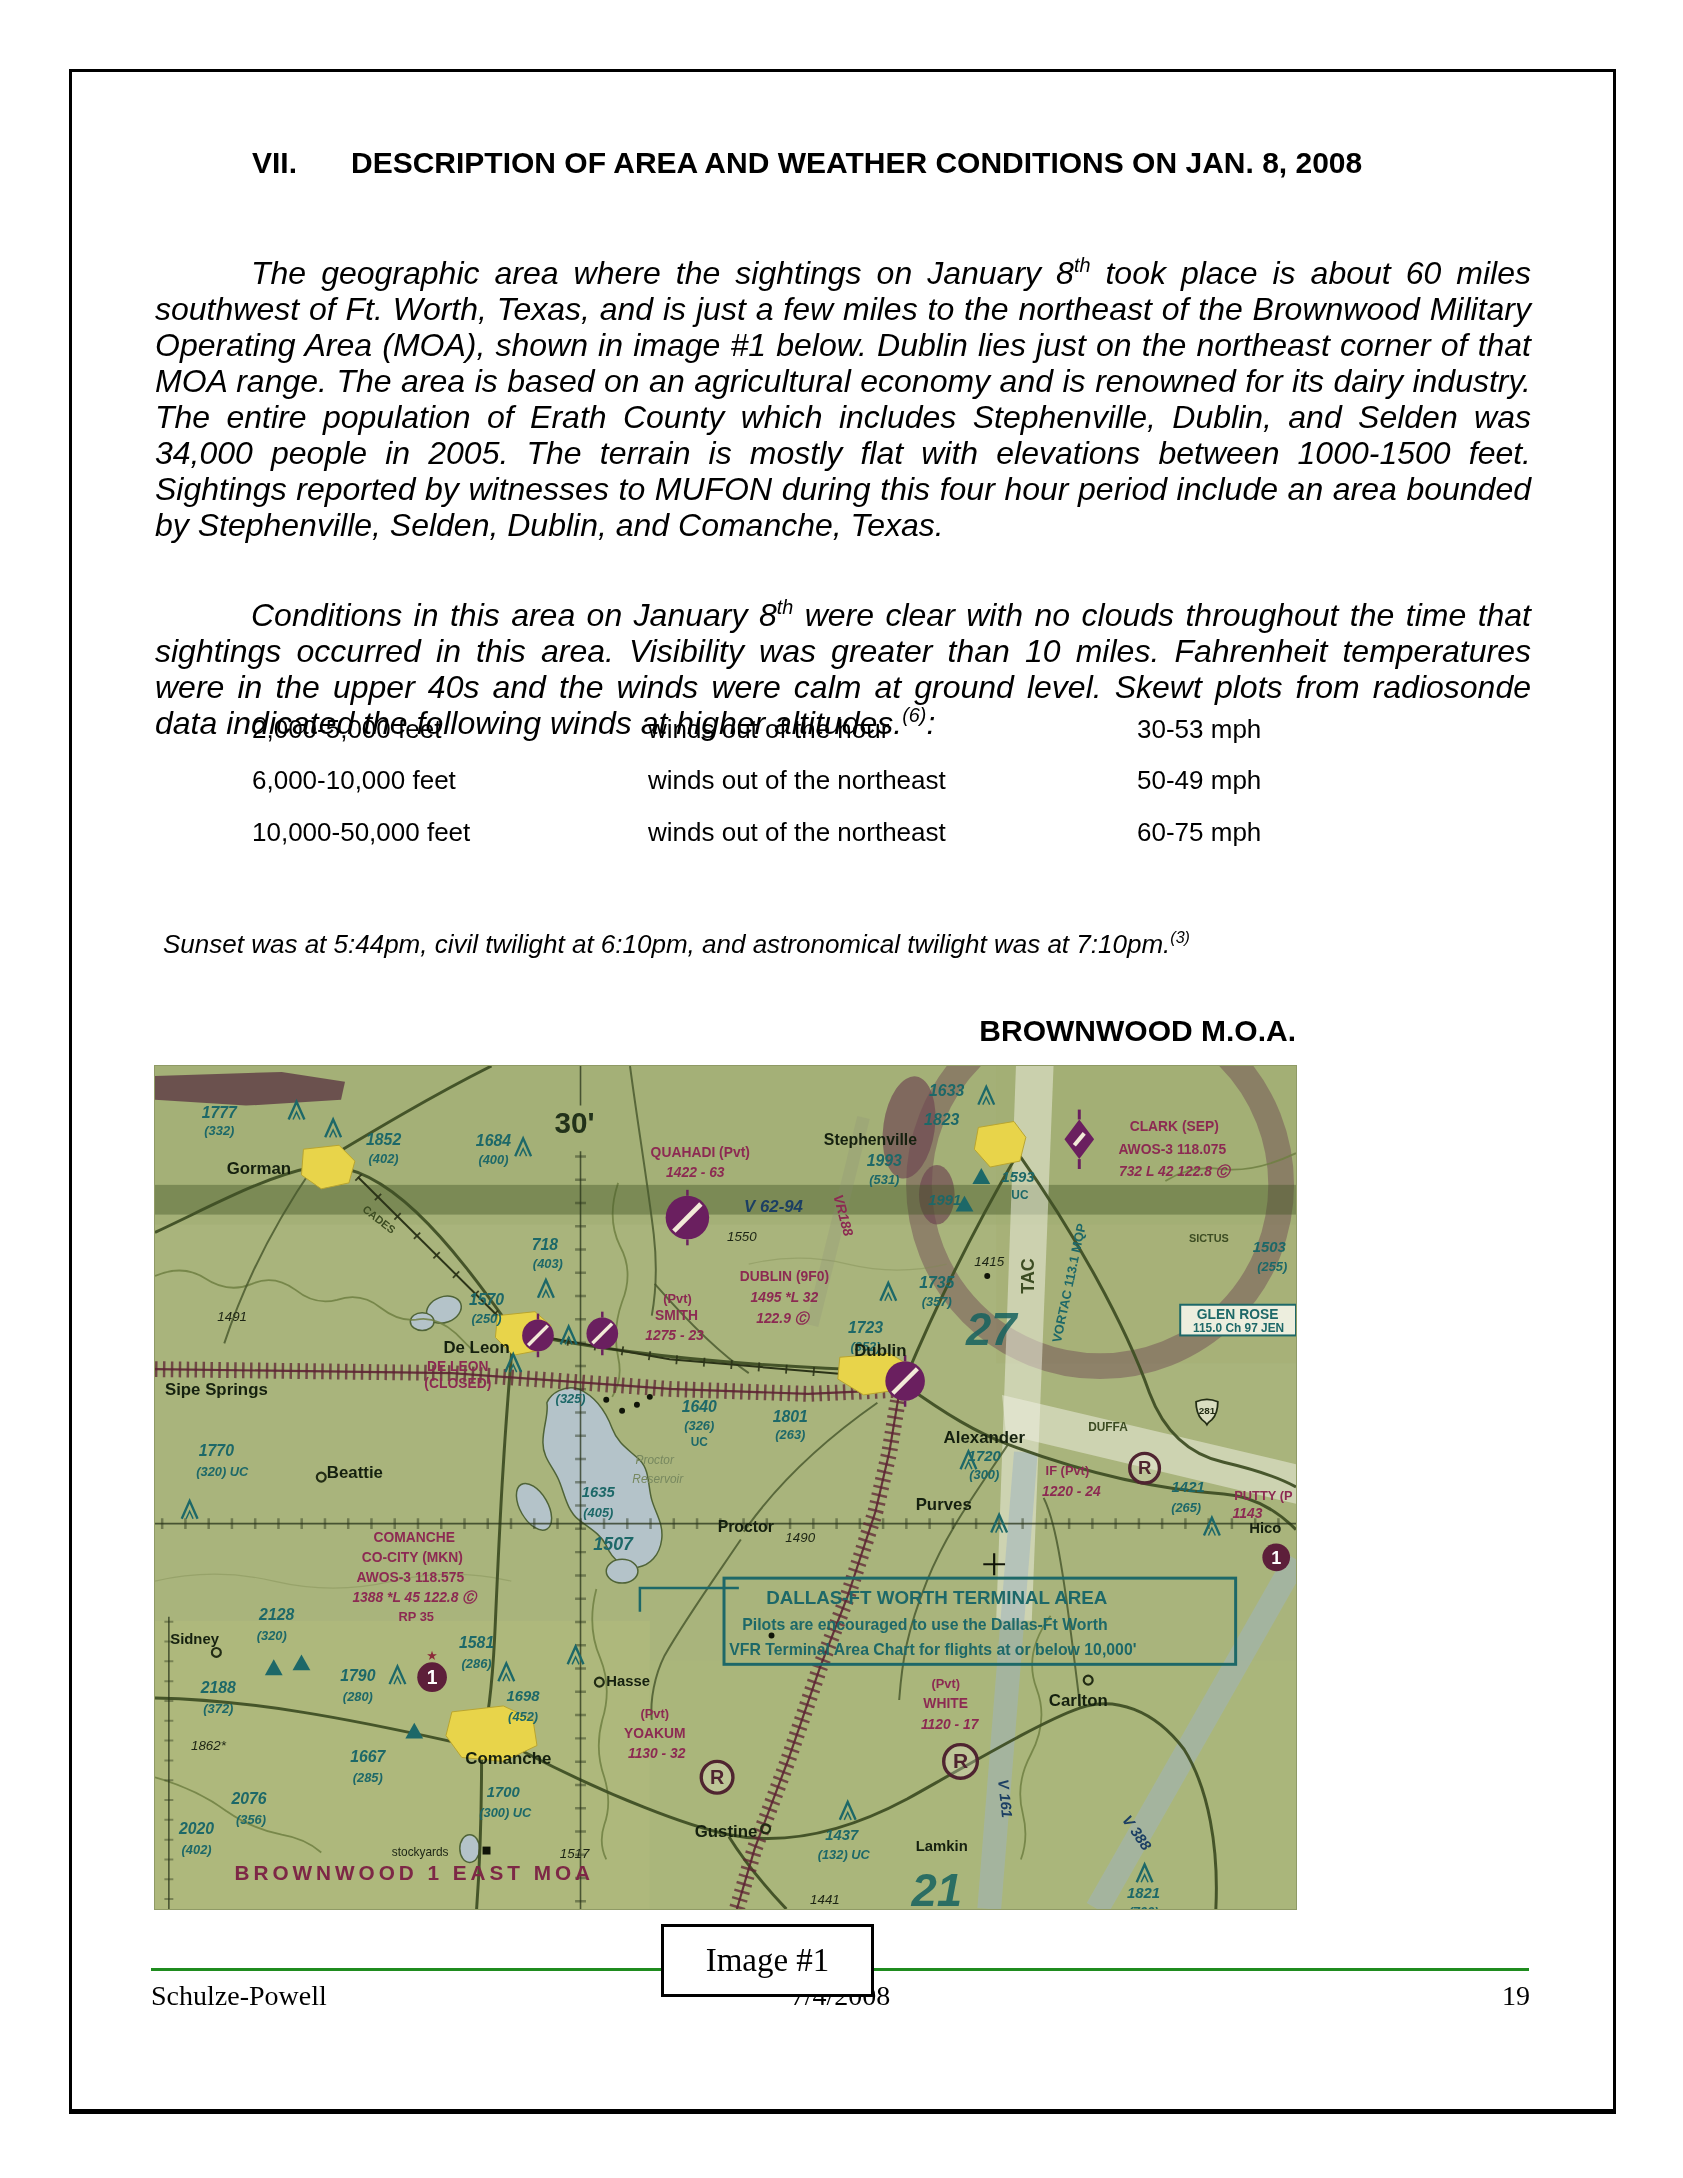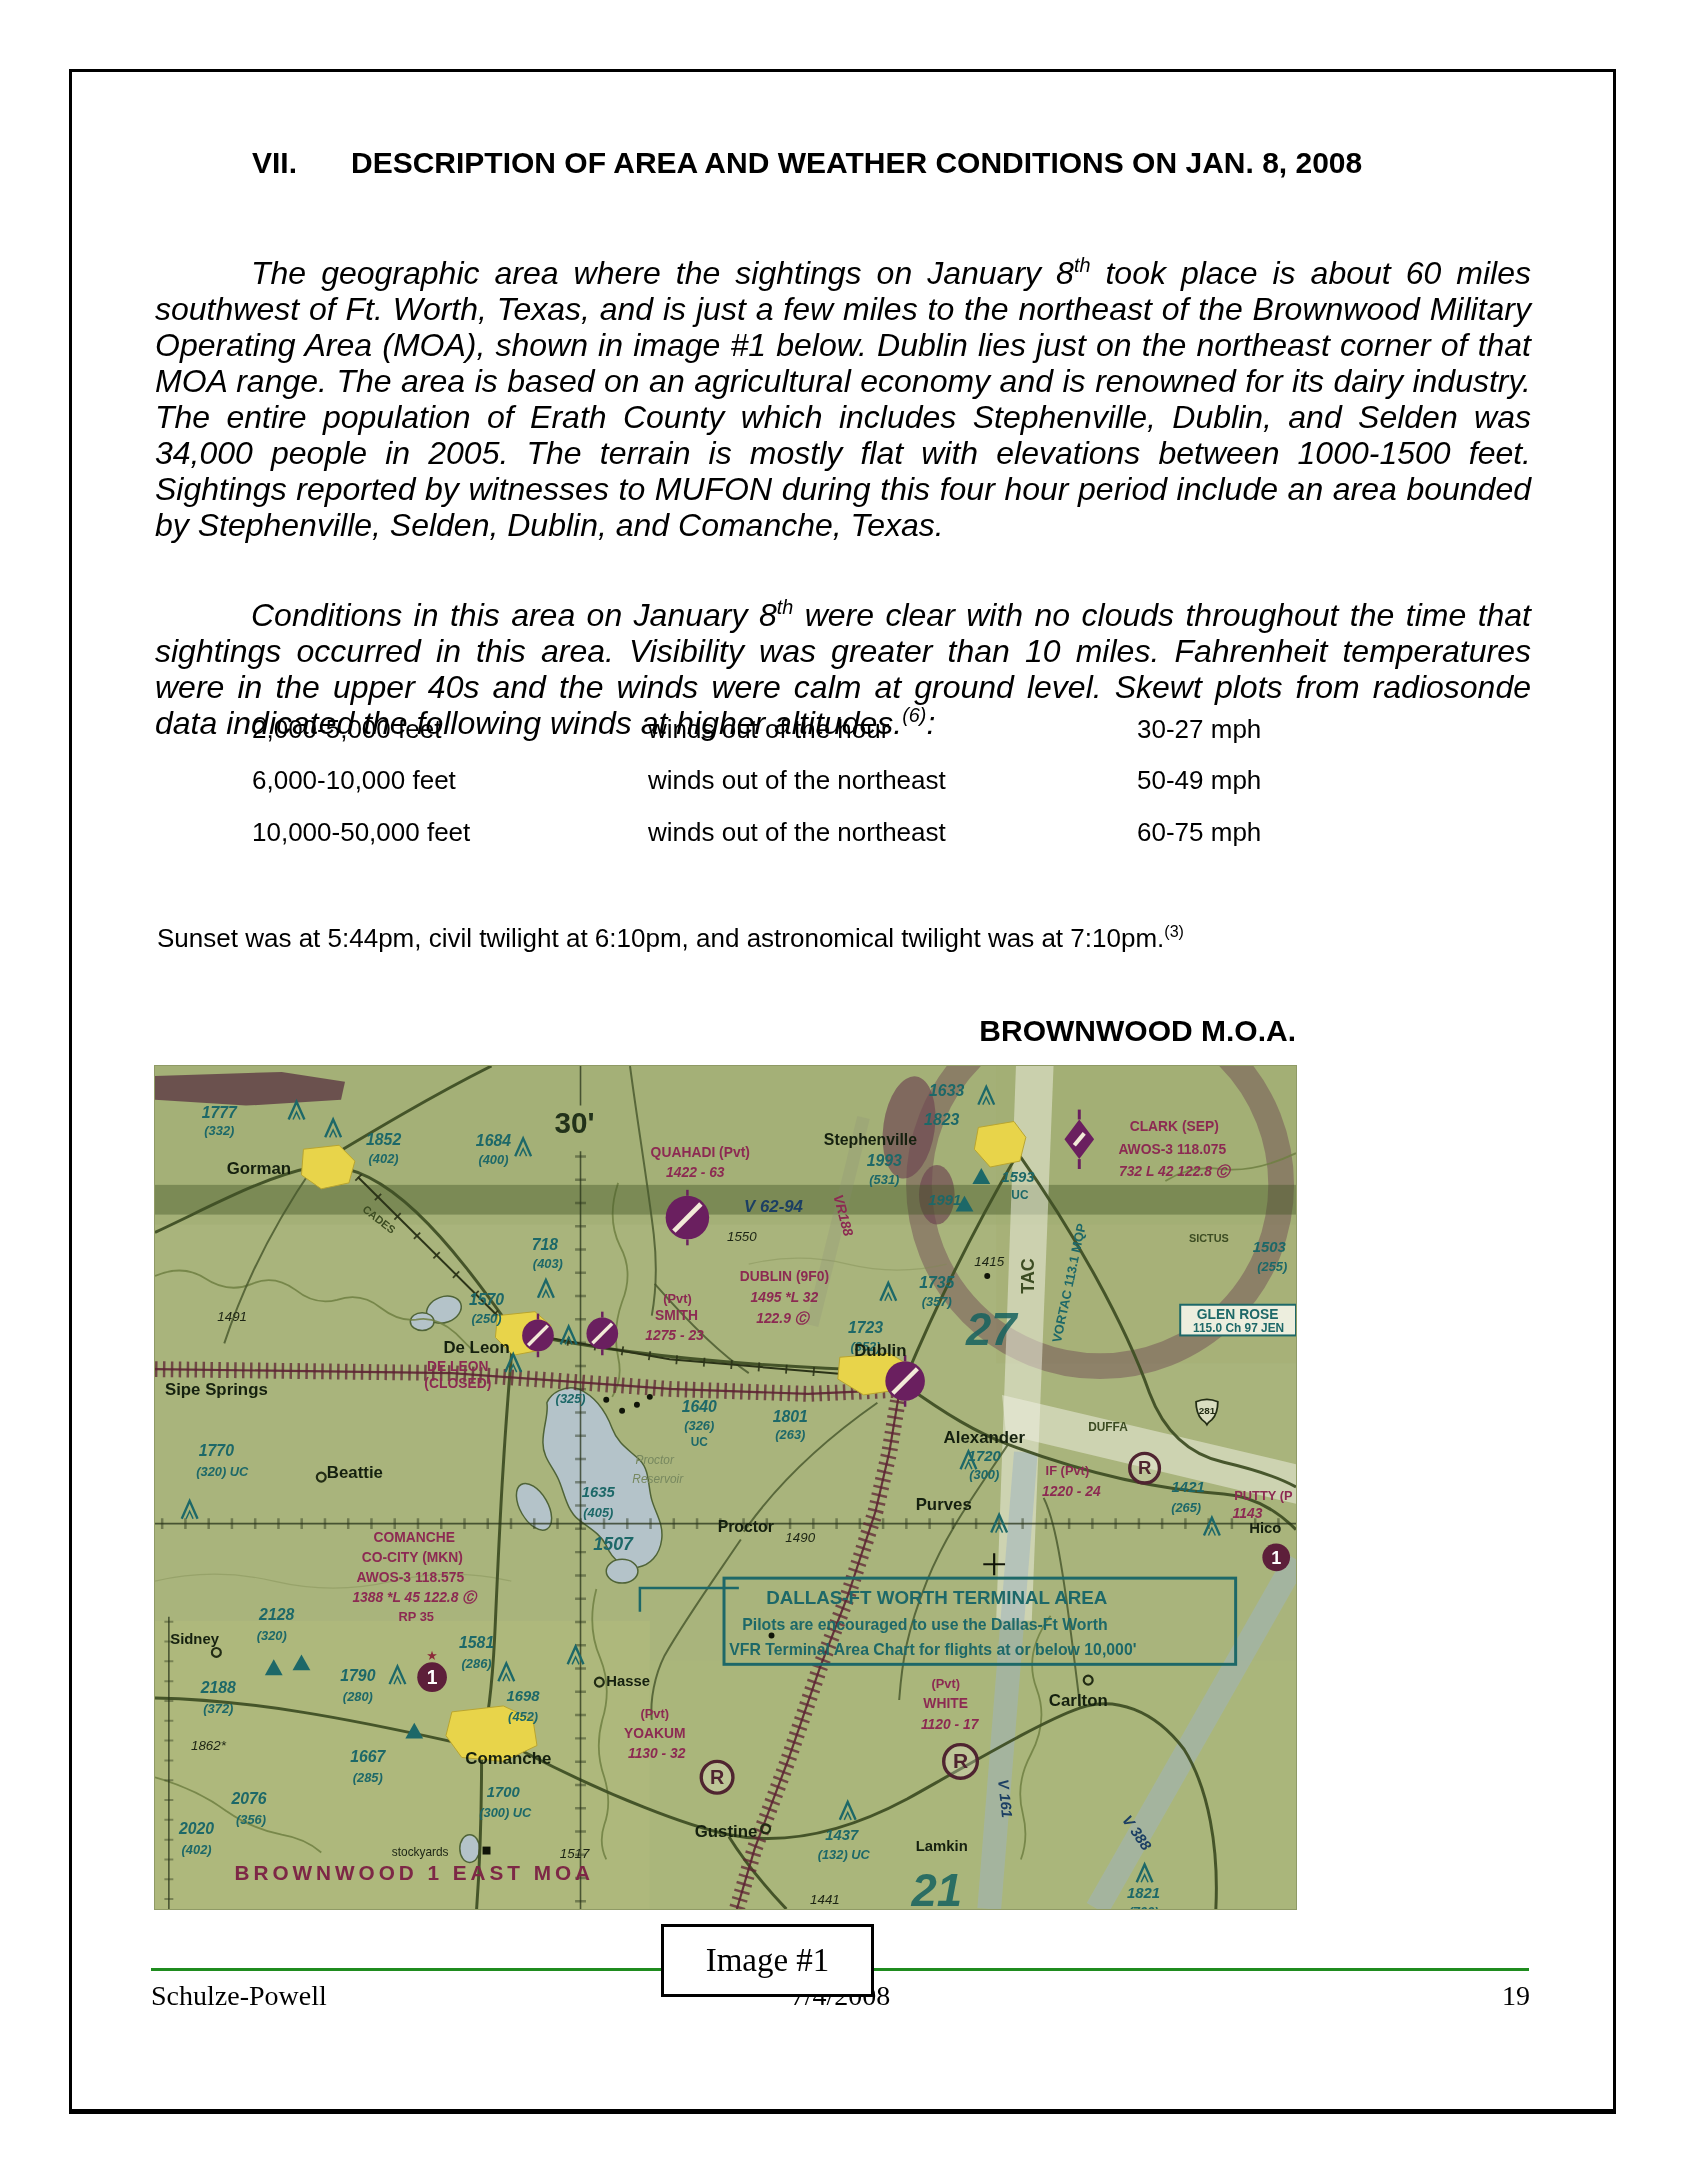--- a/index.html
+++ b/index.html
@@ -10,21 +10,21 @@
   .heading{position:absolute;left:252px;top:146px;font-weight:bold;font-size:30px;white-space:nowrap;}
   .heading .num{display:inline-block;width:99px;}
   .para{position:absolute;left:155px;width:1376px;font-size:32px;line-height:36px;
         text-align:justify;margin:0;font-style:italic;}
   .p1{top:255px;text-indent:96px;}
   .p2{top:550px;text-indent:96px;margin-top:47px;}
   sup{font-size:0.62em;vertical-align:super;line-height:0;}
   .wrow{position:absolute;left:0;width:1683px;font-size:26px;height:40px;}
   .wr1{top:714px}.wr2{top:765px}.wr3{top:817px}
   .wc1{position:absolute;left:252px;}.wc2{position:absolute;left:648px;}.wc3{position:absolute;left:1137px;}
-  .sunset{position:absolute;left:155px;top:921px;font-size:26px;margin:2px;width:1406px;}
+  .sunset{position:absolute;left:155px;top:921px;font-size:26px;margin:8px;width:1406px;font-style:italic;}
   .map-heading{position:absolute;left:155px;top:1014px;width:1141px;text-align:right;
         font-weight:bold;font-size:30px;}
   .mapwrap{position:absolute;left:155px;top:1066px;width:1141px;height:843px;outline:1px solid #8f9a66;}
   .mapwrap svg{display:block;width:100%;height:100%;background:#a9b47c;}
   .green-line{position:absolute;left:151px;top:1968px;width:1378px;height:3px;background:#1f8c1f;z-index:1;}
   .caption-box{position:absolute;left:661px;top:1924px;width:207px;height:67px;background:#fff;
         border:3px solid #000;z-index:2;display:flex;align-items:center;justify-content:center;
         font-family:"Liberation Serif",serif;font-size:33px;}
   .footer{position:absolute;top:1980px;font-family:"Liberation Serif",serif;font-size:28px;}
   .f-left{left:151px;}
@@ -81,21 +81,21 @@
 </div>
 
 <p class="para p1"><span>The geographic area where the sightings on January 8</span><sup>th</sup><span> took place is about 60 miles southwest of Ft. Worth, Texas, and is just a few miles to the northeast of the Brownwood Military Operating Area (MOA), shown in image #1 below. Dublin lies just on the northeast corner of that MOA range. The area is based on an agricultural economy and is renowned for its dairy industry. The entire population of Erath County which includes Stephenville, Dublin, and Selden was 34,000 people in 2005. The terrain is mostly flat with elevations between 1000-1500 feet. Sightings reported by witnesses to MUFON during this four hour period include an area bounded by Stephenville, Selden, Dublin, and Comanche, Texas.</span></p>
 
 <p class="para p2"><span>Conditions in this area on January 8</span><sup>th</sup><span> were clear with no clouds throughout the time that sightings occurred in this area.  Visibility was greater than 10 miles. Fahrenheit temperatures were in the upper 40s and the winds were calm at ground level. Skewt plots from radiosonde data indicated the following winds at higher altitudes.</span><sup>(6)</sup><span>:</span></p>
 
 <div>
   <div class="wrow wr1">
     <span class="wc1">2,000-5,000 feet</span>
     <span class="wc2">winds out of the hour</span>
-    <span class="wc3">30-27 mph</span>
+    <span class="wc3">30-53 mph</span>
   </div>
   <div class="wrow wr2">
     <span class="wc1">6,000-10,000 feet</span>
     <span class="wc2">winds out of the northeast</span>
     <span class="wc3">50-49 mph</span>
   </div>
   <div class="wrow wr3">
     <span class="wc1">10,000-50,000 feet</span>
     <span class="wc2">winds out of the northeast</span>
     <span class="wc3">60-75 mph</span>

